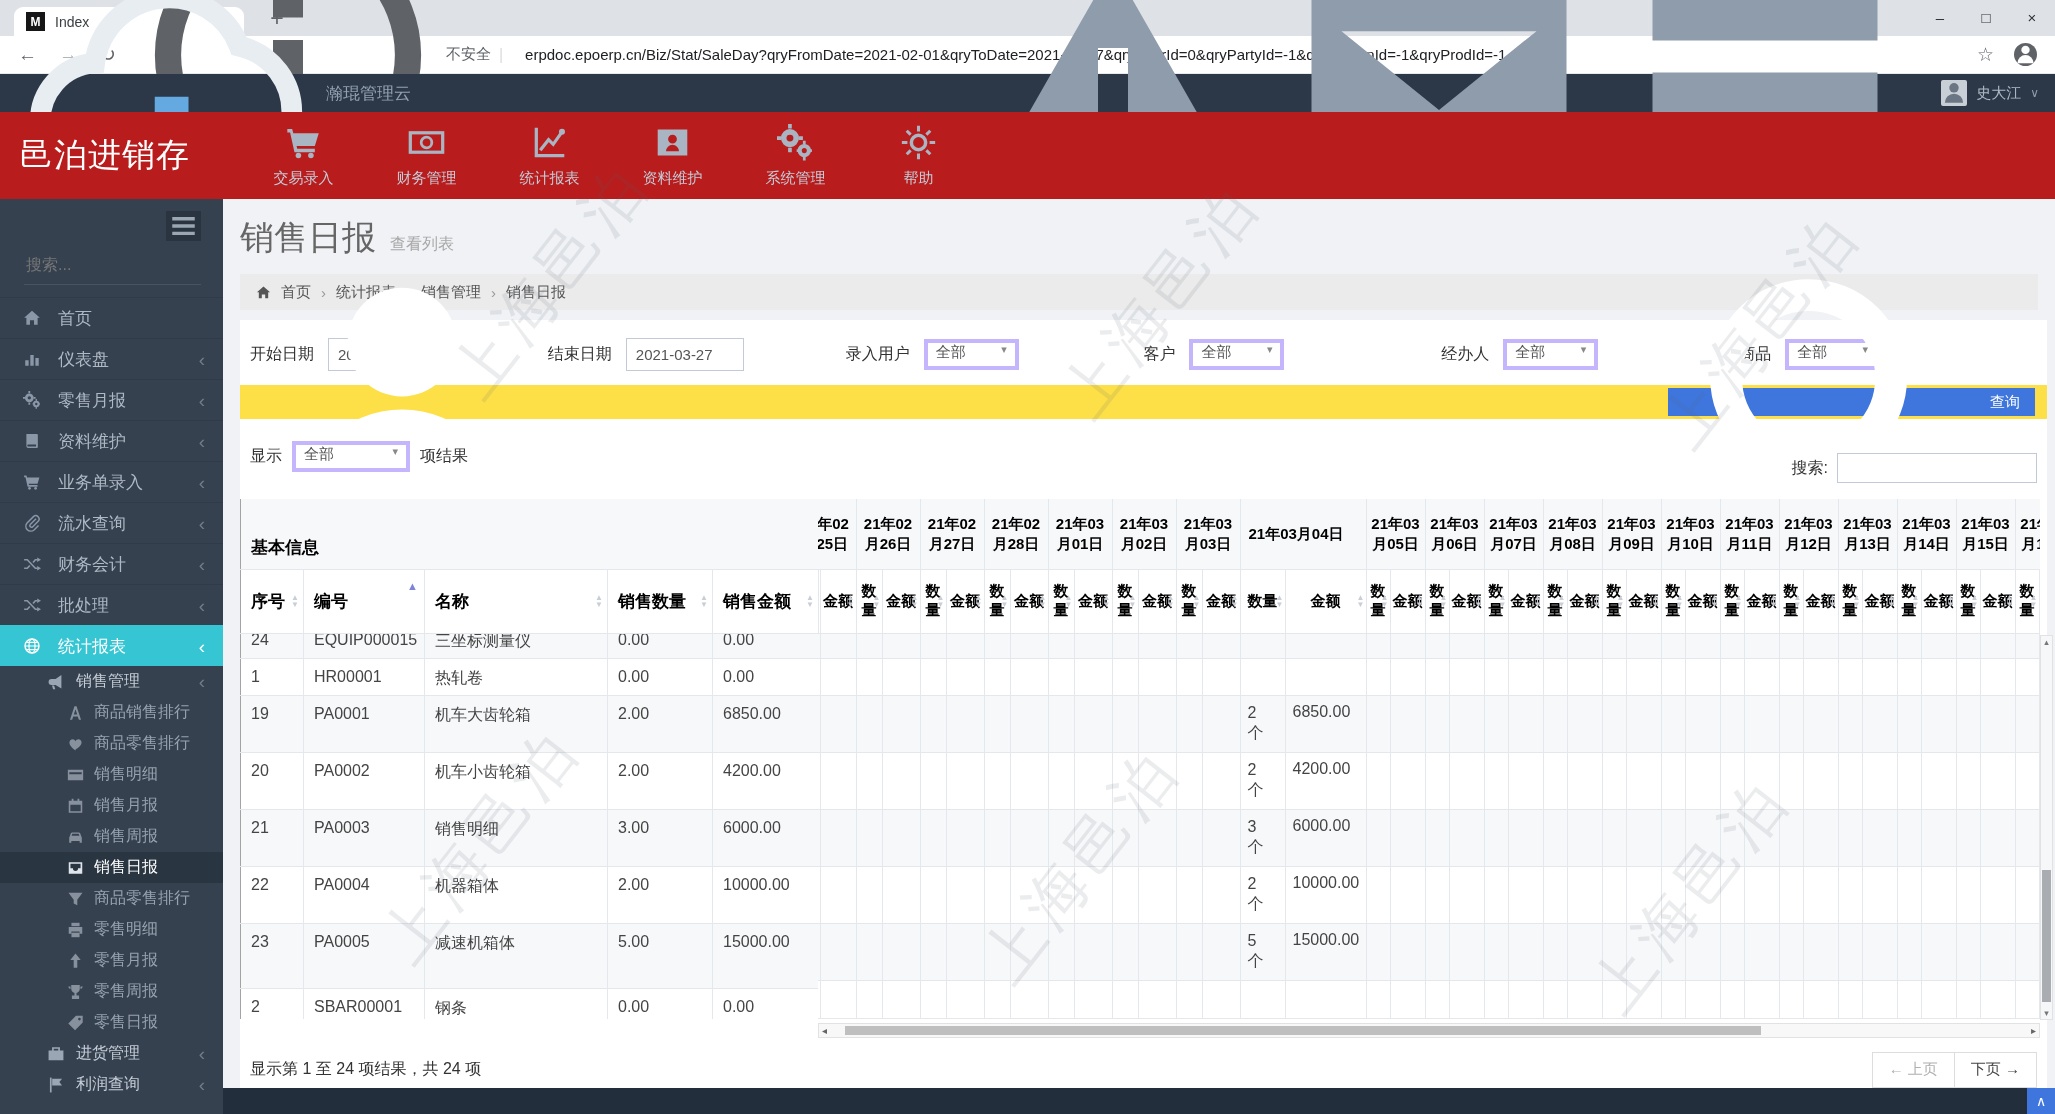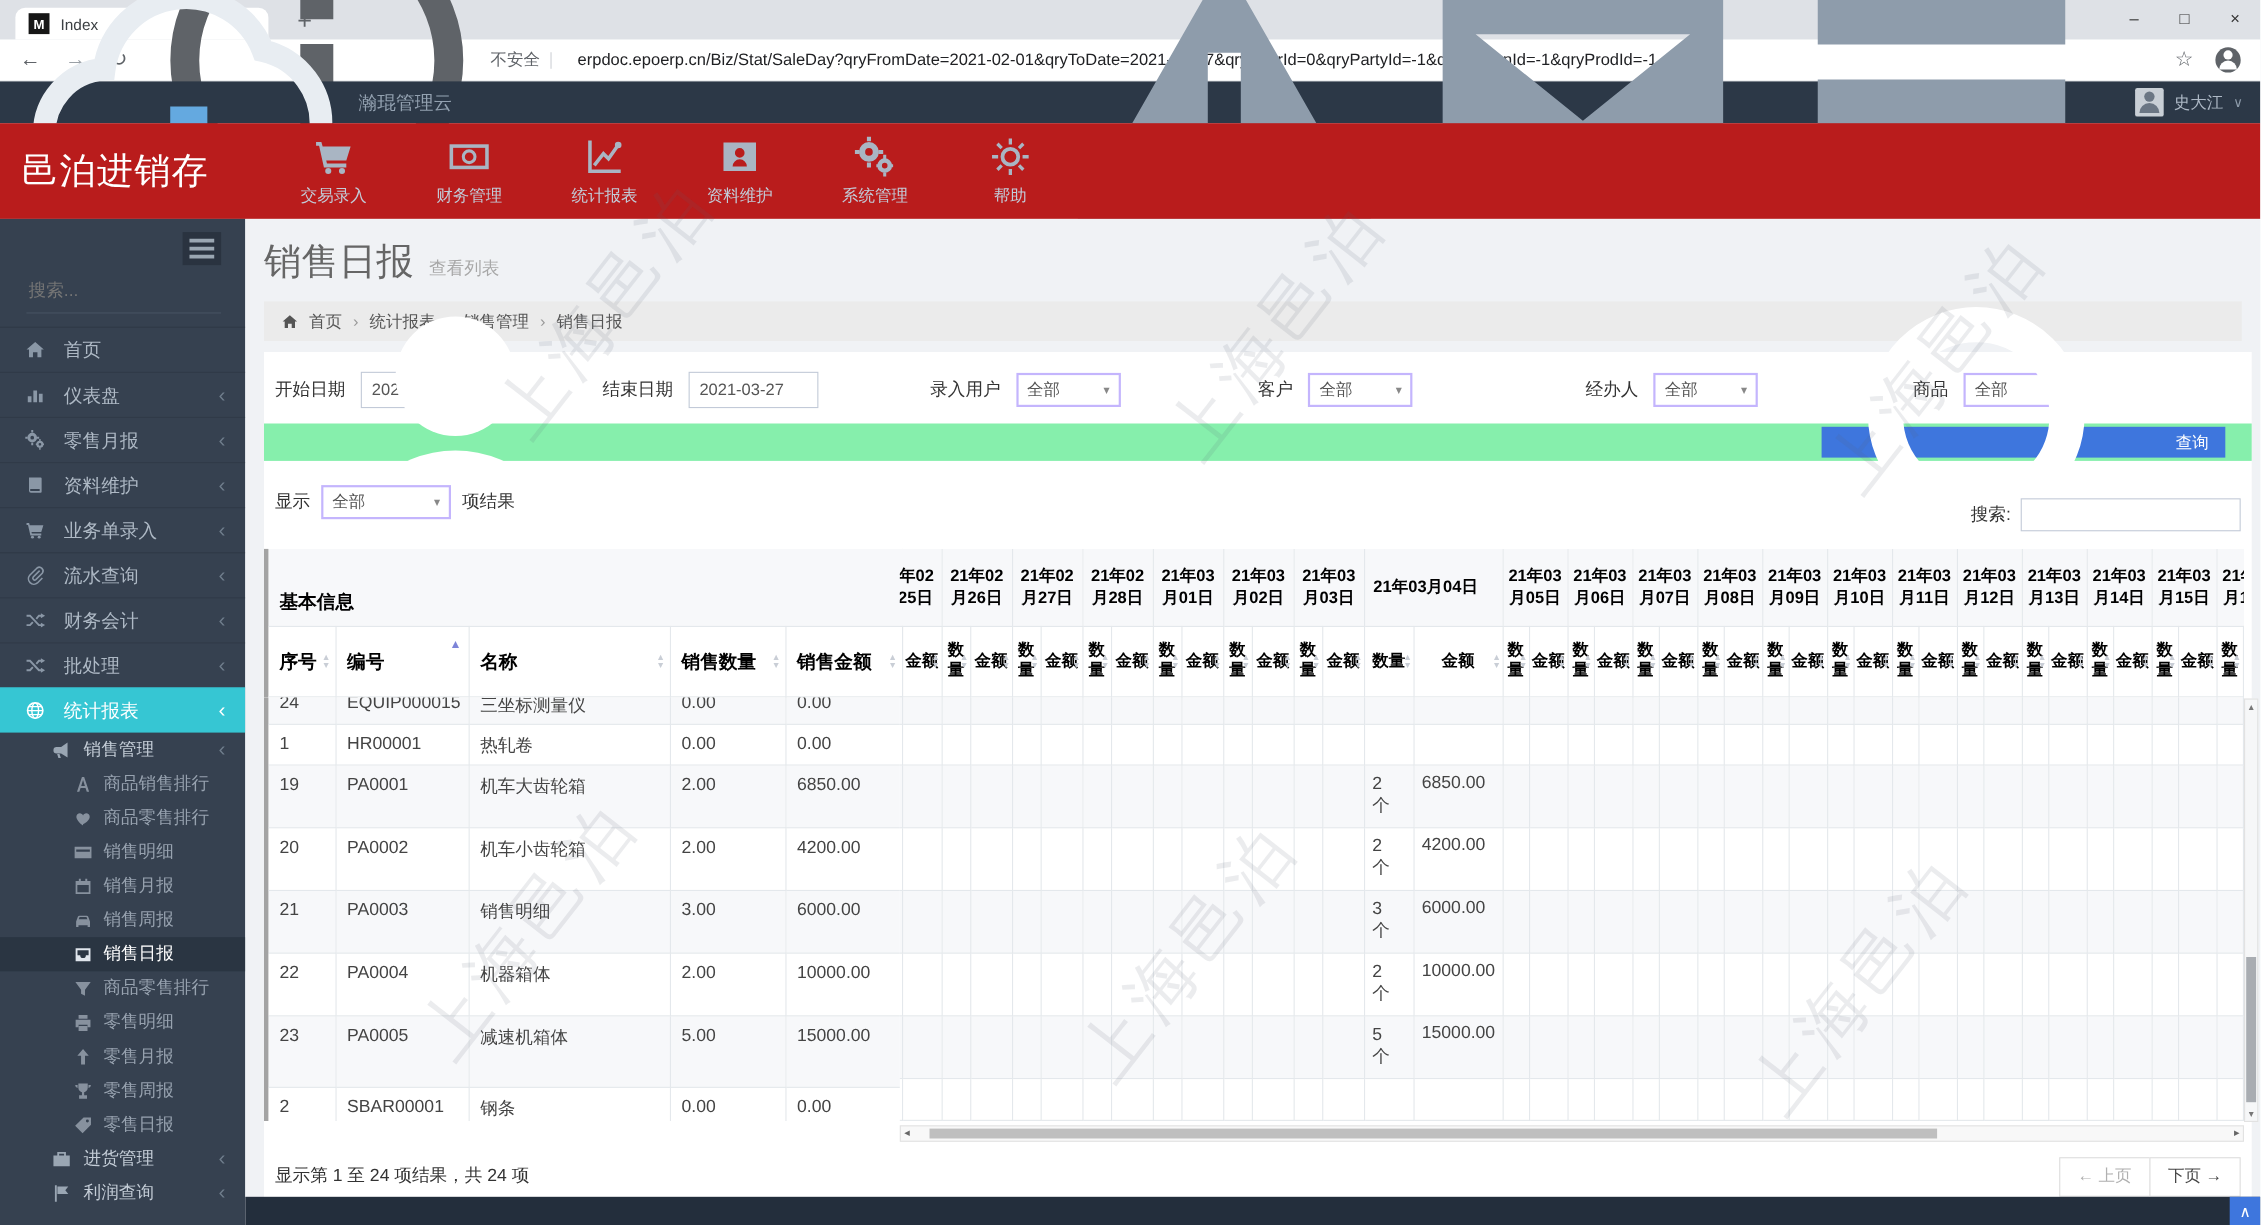--- a/index.html
+++ b/index.html
@@ -73,41 +73,41 @@
   .page-sub{font-size:16px;color:#a8a8a8;}
   .breadcrumb{margin:13px 17px 0;height:36px;background:#ebebeb;display:flex;align-items:center;padding:0 16px;font-size:15px;color:#555;gap:10px;}
   .breadcrumb svg{width:15px;height:15px;color:#555;}
   .breadcrumb .bc-sep{color:#999;}
   .card{margin:10px 8px 0 17px;background:#fff;position:relative;padding:12px 0 12px;}
 
   .filters{display:flex;padding:6px 10px 14px;}
   .fgroup{flex:1;display:flex;align-items:center;}
   .fgroup .flabel{font-size:16px;color:#333;margin-right:14px;white-space:nowrap;}
   .fgroup input{width:118px;height:33px;border:1px solid #c2cad8;padding:0 9px;font-size:15px;color:#555;font-family:inherit;box-sizing:border-box;}
-  .fake-select{width:95px;height:31px;border:2px solid #c4b5fd;background:#fff;display:flex;align-items:center;padding:0 8px;box-sizing:border-box;font-size:15px;color:#555;}
+  .fake-select{width:95px;height:31px;border:4px solid #c4b5fd;background:#fff;display:flex;align-items:flex-start;padding:0 8px;box-sizing:border-box;font-size:15px;color:#555;}
   .fake-select .fs-caret{margin-left:auto;font-size:11px;color:#888;}
 
-  .darkbar{height:34px;background:#86efac;display:flex;align-items:center;padding:0 24px;}
+  .darkbar{height:34px;background:#fde047;display:flex;align-items:center;padding:0 12px;}
   .darkbar .db-person{color:#fff;display:flex;}
   .darkbar .db-person svg{width:15px;height:15px;}
   .query-btn{margin-left:auto;height:28px;background:#3e76dd;color:#fff;font-size:15px;display:flex;align-items:center;gap:7px;padding:0 15px;cursor:pointer;}
   .query-btn svg{width:14px;height:14px;}
 
   .controls{display:flex;align-items:center;padding:10px 10px 8px;font-size:16px;color:#333;}
   .controls .len-select{width:118px;margin:0 10px;}
   .ctl-right{margin-left:auto;display:flex;align-items:center;margin-top:24px;}
   .ctl-right input{width:200px;height:30px;border:1px solid #c2cad8;margin-left:9px;padding:0 8px;font-size:15px;font-family:inherit;box-sizing:border-box;}
 
   
   .tblzone{margin-top:8px;position:relative;}
   .tbl{display:flex;}
   .tbl table{border-collapse:collapse;table-layout:fixed;}
   .tbl th,.tbl td{border-right:1px solid #e4e8ec;border-bottom:1px solid #e4e8ec;box-sizing:border-box;overflow:hidden;}
   .tbl-a{width:578px;flex:none;}
-  .tbl-a table{width:578px;border-left:4px solid #a3a3a3;}
+  .tbl-a table{width:578px;border-left:1px solid #a3a3a3;}
   .tbl-b{width:1222px;flex:none;overflow:hidden;position:relative;}
   .b-inner{width:1280px;margin-left:-24px;}
   .b-inner table{width:1280px;}
   .th-group{height:70px;vertical-align:bottom;text-align:left;padding:0 0 10px 10px;font-size:17px;}
   .th-date{height:70px;vertical-align:middle;text-align:center;font-size:15px;line-height:1.3;padding:2px 3px;font-weight:bold;}
   .th-date.wide{text-align:left;padding-left:8px;}
   .th-date.wide span{display:inline-block;max-width:100px;}
   .th-sub{height:64px;vertical-align:middle;text-align:left;padding-left:10px;font-size:17px;position:relative;}
   .th-sub-b{height:64px;vertical-align:middle;text-align:center;font-size:15px;line-height:1.25;padding:2px 2px;position:relative;font-weight:bold;}
   .sort-both{position:absolute;right:4px;top:50%;transform:translateY(-50%);display:flex;flex-direction:column;color:#c9ced6;font-size:8px;line-height:7px;}

